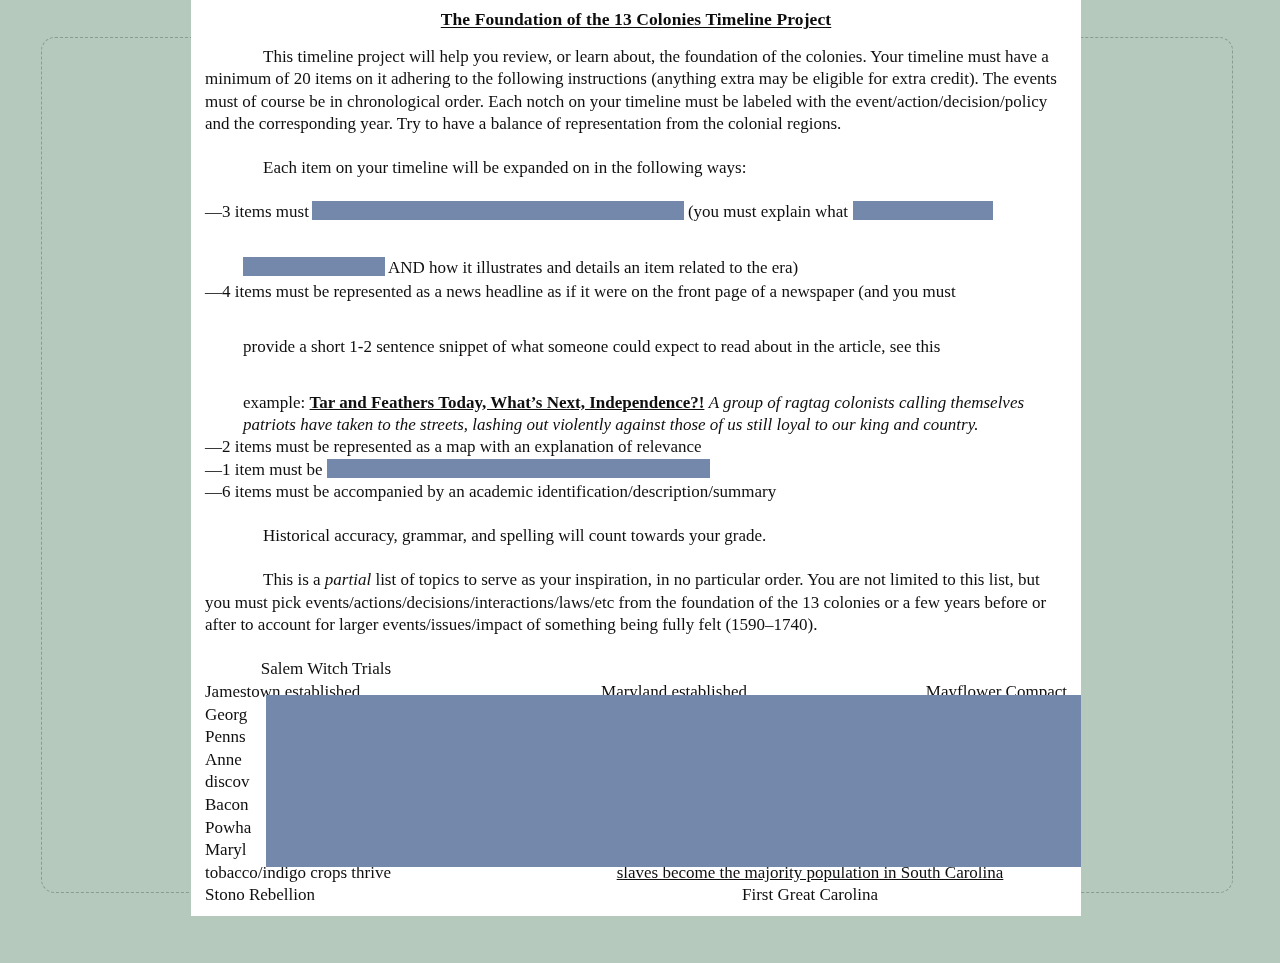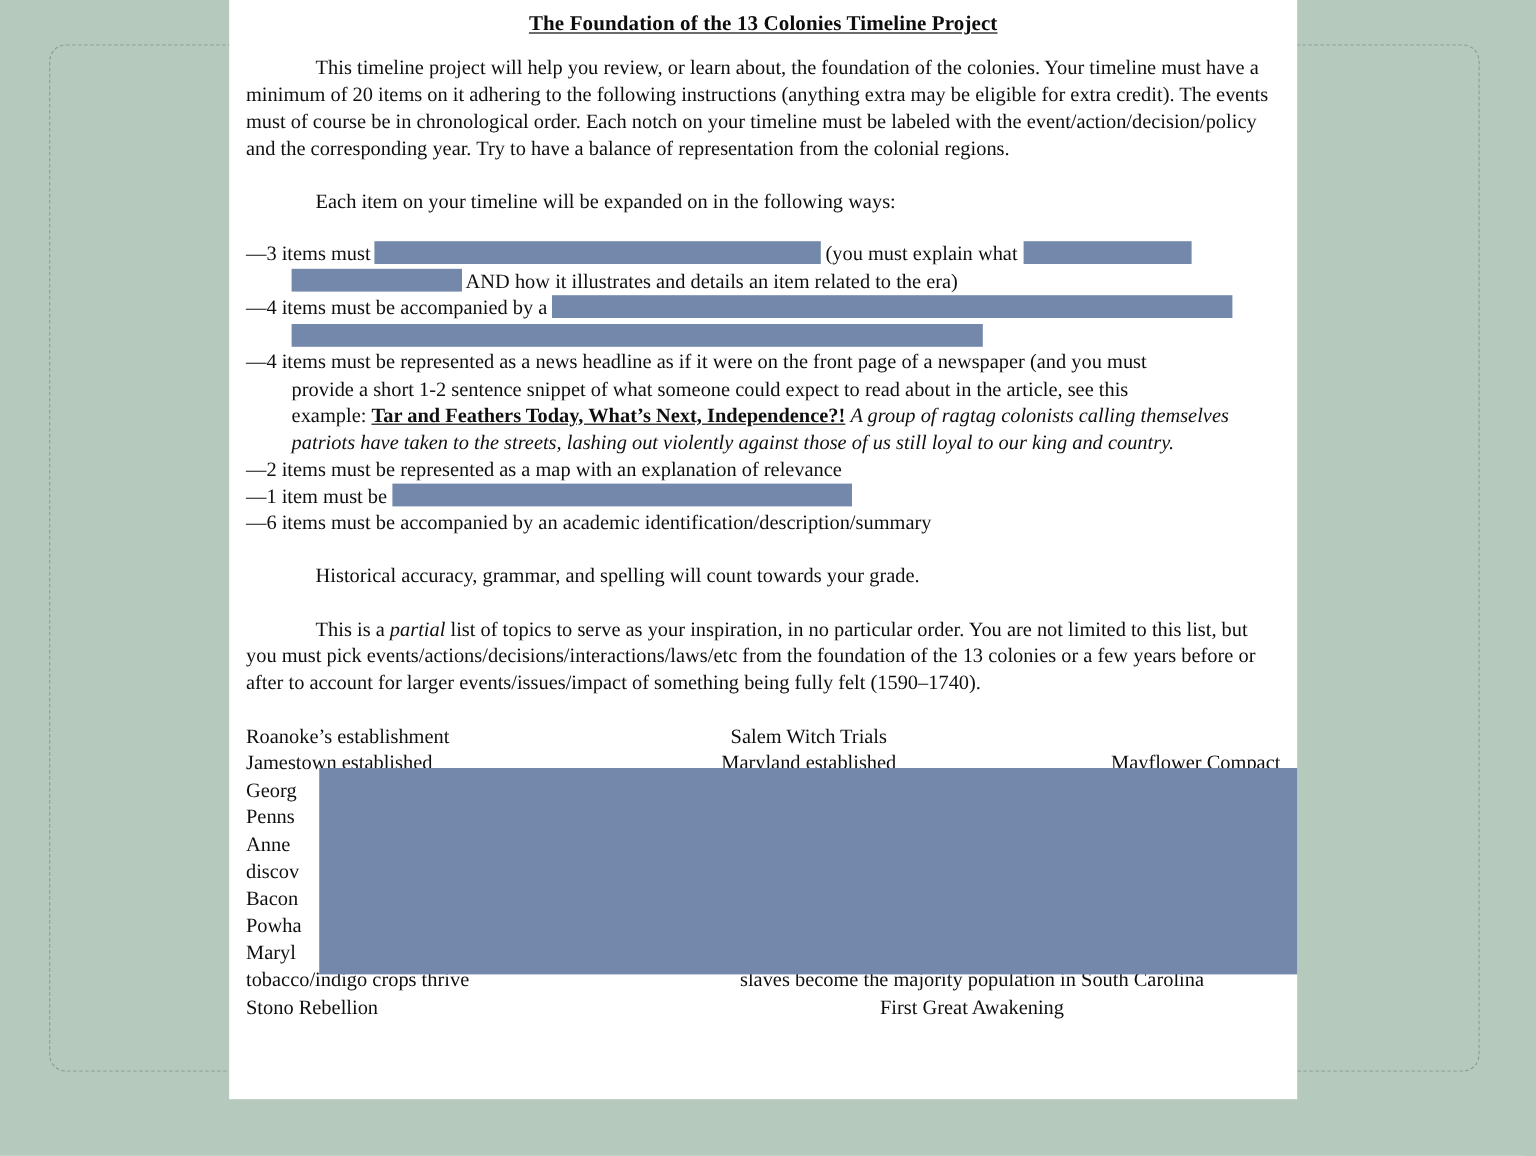--- a/index.html
+++ b/index.html
@@ -80,20 +80,21 @@
     color: #0f0f0f;
   }
   .li {
     display: block;
     position: relative;
     padding-left: 0;
   }
   .li .cont {
     display: block;
     padding-left: 38px;
+    margin-top: 33px;
   }
 
   
   .redact {
     display: inline-block;
     vertical-align: -3px;
     background: #7488ac;
     height: 19px;
     border-radius: 0;
   }
@@ -156,24 +157,20 @@
 
   <div class="sp-lg"></div>
 
   <div class="list-block">
 
     <div class="li">
       <span>—</span><span>3 items must</span><span class="redact" style="width:372px;margin-left:3px;"></span><span style="margin-left:4px;text-align:right;">(you must explain what</span><span class="redact" style="width:140px;margin-left:5px;"></span>
       <span class="cont"><span class="redact" style="width:142px;"></span><span style="margin-left:3px;">AND how it illustrates and details an item related to the era)</span></span>
     </div>
 
-    <div class="li">
-      <span>—</span><span>4 items must be accompanied by a</span><span class="redact" style="width:567px;margin-left:4px;"></span>
-      <span class="redact-block" style="width:576px;height:19px;margin-left:38px;margin-top:2px;"></span>
-    </div>
 
     <div class="li" style="margin-top:2px;">
       <span>—</span><span>4 items must be represented as a news headline as if it were on the front page of a newspaper (and you must</span>
       <span class="cont">provide a short 1-2 sentence snippet of what someone could expect to read about in the article, see this</span>
       <span class="cont"><span>example:</span> <span class="example-head">Tar and Feathers Today, What’s Next, Independence?!</span> <span class="example-body">A group of ragtag colonists calling themselves patriots have taken to the streets, lashing out violently against those of us still loyal to our king and country.</span></span>
     </div>
 
     <div class="li">
       <span>—</span><span>2 items must be represented as a map with an explanation of relevance</span>
     </div>
@@ -194,21 +191,20 @@
 
   <div class="sp-lg"></div>
 
   <p class="body-par"><span>This is a</span> <em class="ital">partial</em> <span>list of topics to serve as your inspiration, in no particular order.  You are not limited to this list, but you must pick events/actions/decisions/interactions/laws/etc from the foundation of the 13 colonies or a few years before or after to account for larger events/issues/impact of something being fully felt (1590–1740).</span></p>
 
   <div class="sp-lg"></div>
 
   <div id="topics">
 
     <div class="topic-row">
-      <span class="col-a">Roanoke’s establishment</span>
       <span class="col-b">Salem Witch Trials</span>
     </div>
     <div class="topic-row">
       <span class="col-a">Jamestown established</span>
       <span class="col-b">Maryland established</span>
       <span class="col-c">Mayflower Compact</span>
     </div>
     <div class="topic-row">
       <span class="col-a">Georg</span>
       <span class="col-b"></span>
@@ -239,24 +235,24 @@
       <span class="col-b"></span>
       <span class="col-c">sland</span>
     </div>
     <div class="topic-row">
       <span class="col-a">Maryl</span>
       <span class="col-b"></span>
       <span class="col-c">n Acts</span>
     </div>
     <div class="topic-row">
       <span class="col-a">tobacco/indigo crops thrive</span>
-      <span class="col-b" style="width:auto;flex:1 1 auto;">slaves become the majority population in South Carolina</span>
+      <span class="col-b" style="width:auto;flex:1 1 auto;text-decoration:underline;">slaves become the majority population in South Carolina</span>
     </div>
     <div class="topic-row">
       <span class="col-a">Stono Rebellion</span>
-      <span class="col-b" style="width:auto;flex:1 1 auto;">First Great Awakening</span>
+      <span class="col-b" style="width:auto;flex:1 1 auto;">First Great Carolina</span>
     </div>
 
     <div id="topic-redaction"></div>
 
   </div>
 
 </div>
 
 </body></html>

